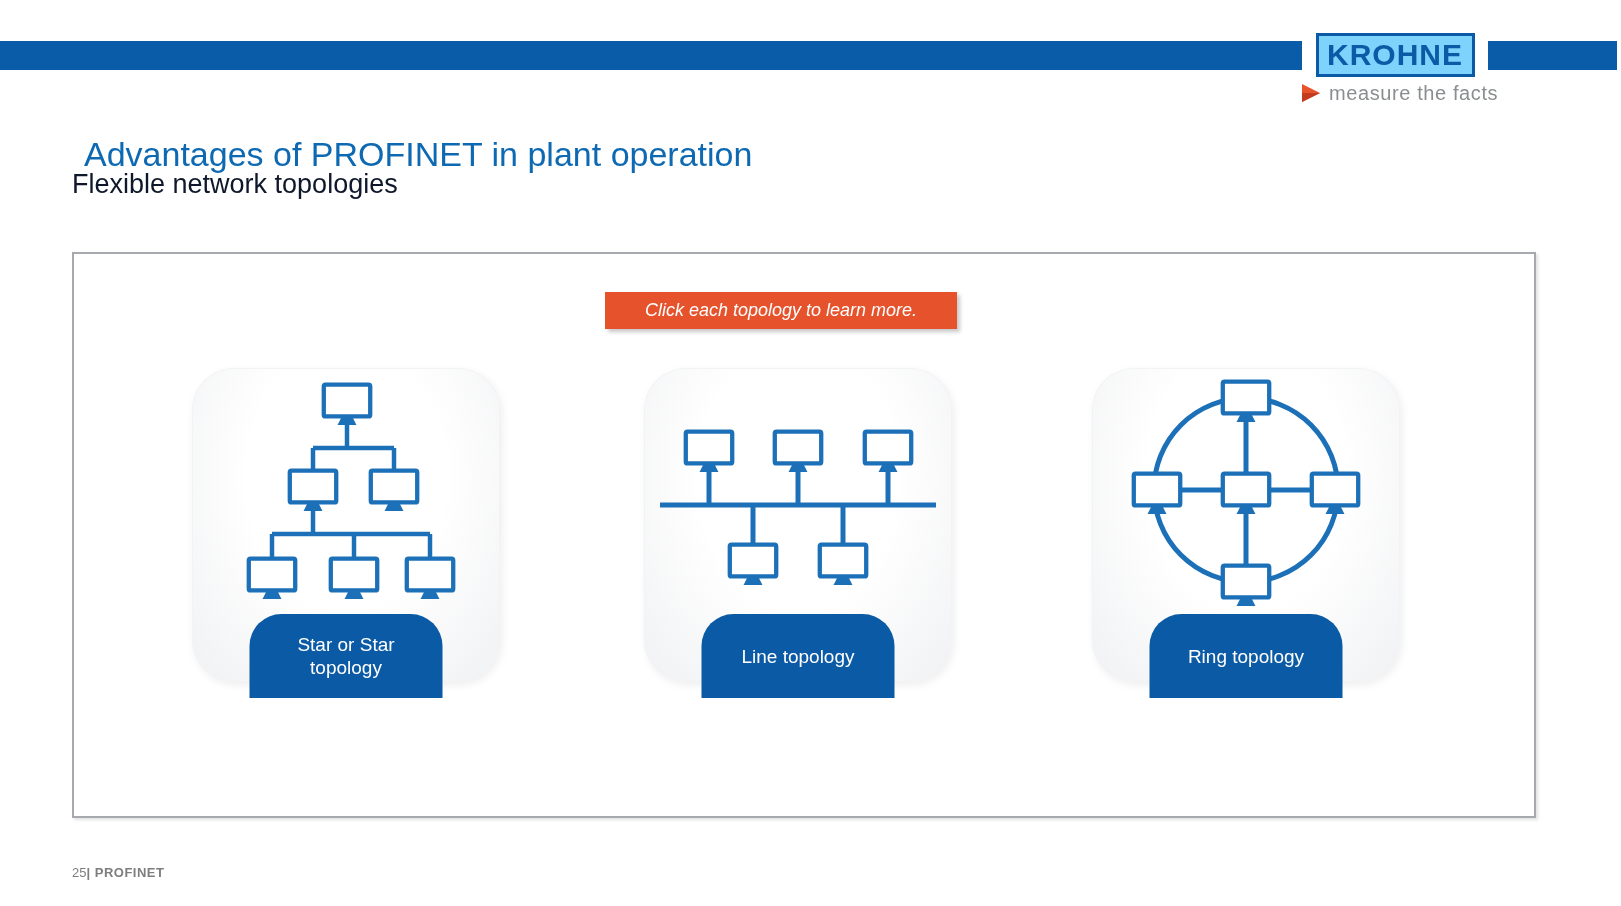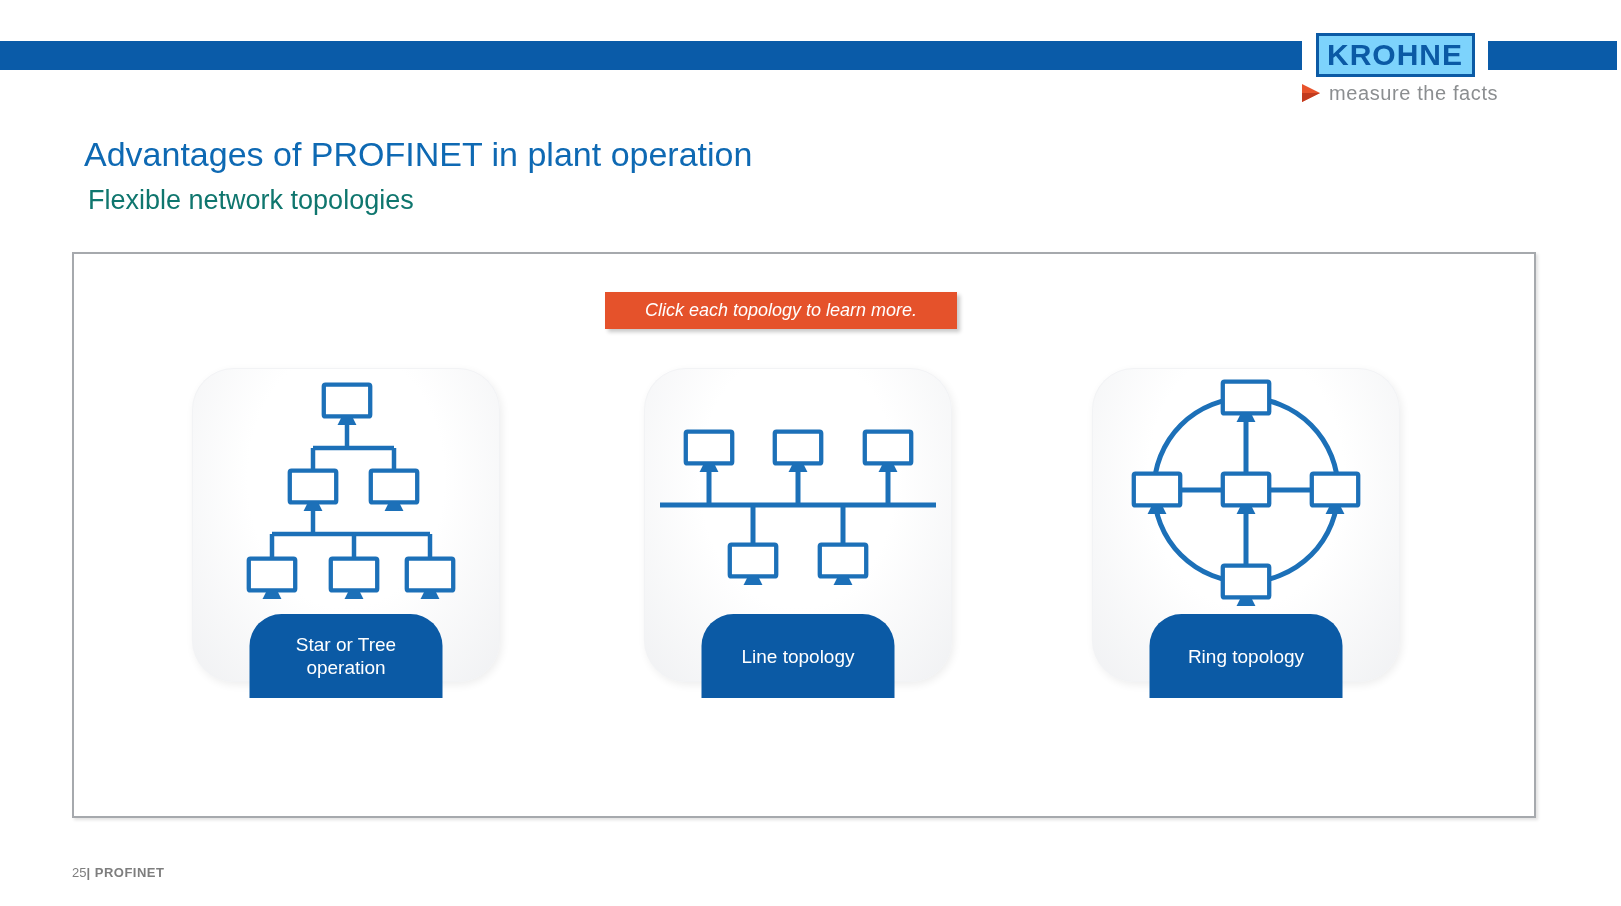--- a/index.html
+++ b/index.html
@@ -36,22 +36,22 @@
   .tagline svg{flex:0 0 auto;}
   .tagline span{
     color:#8b8e90;font-size:20px;letter-spacing:0.6px;white-space:nowrap;
   }
   
   .title{
     position:absolute;left:72px;top:122px;margin:12px;
     font-size:34px;line-height:40px;font-weight:normal;color:#0e69b3;
   }
   .subtitle{
-    position:absolute;left:72px;top:168px;margin:16px;
-    font-size:27px;line-height:32px;font-weight:normal;color:#0f766e;
+    position:absolute;left:72px;top:168px;margin:0;
+    font-size:27px;line-height:32px;font-weight:normal;color:#0f172a;
   }
   
   .contentbox{
     position:absolute;left:72px;top:252px;width:1460px;height:562px;
     border:2px solid #a6a9ad;background:#ffffff;
     box-shadow:2px 2px 3px rgba(0,0,0,0.12);
   }
   .banner{
     position:absolute;left:605px;top:292px;width:352px;height:37px;
     background:#e5522b;
@@ -145,21 +145,21 @@
         <polyline points="238,166 238,190"></polyline>
       </g>
       <use href="#monitor" x="129" y="14" width="52" height="43"></use>
       <use href="#monitor" x="95" y="100" width="52" height="43"></use>
       <use href="#monitor" x="176" y="100" width="52" height="43"></use>
       <use href="#monitor" x="54" y="188" width="52" height="43"></use>
       <use href="#monitor" x="136" y="188" width="52" height="43"></use>
       <use href="#monitor" x="212" y="188" width="52" height="43"></use>
     </svg>
     <div class="pill">
-      <span>Star or Tree operation</span>
+      <span>Star or Star topology</span>
     </div>
   </div>
 
   <div class="card card-line">
     <svg class="diagram" width="308" height="246" viewBox="0 0 308 246">
       <g stroke="#1c70b8" stroke-width="5" fill="none">
         <polyline points="16,137 292,137"></polyline>
         <polyline points="65,102 65,137"></polyline>
         <polyline points="154,102 154,137"></polyline>
         <polyline points="244,102 244,137"></polyline>

